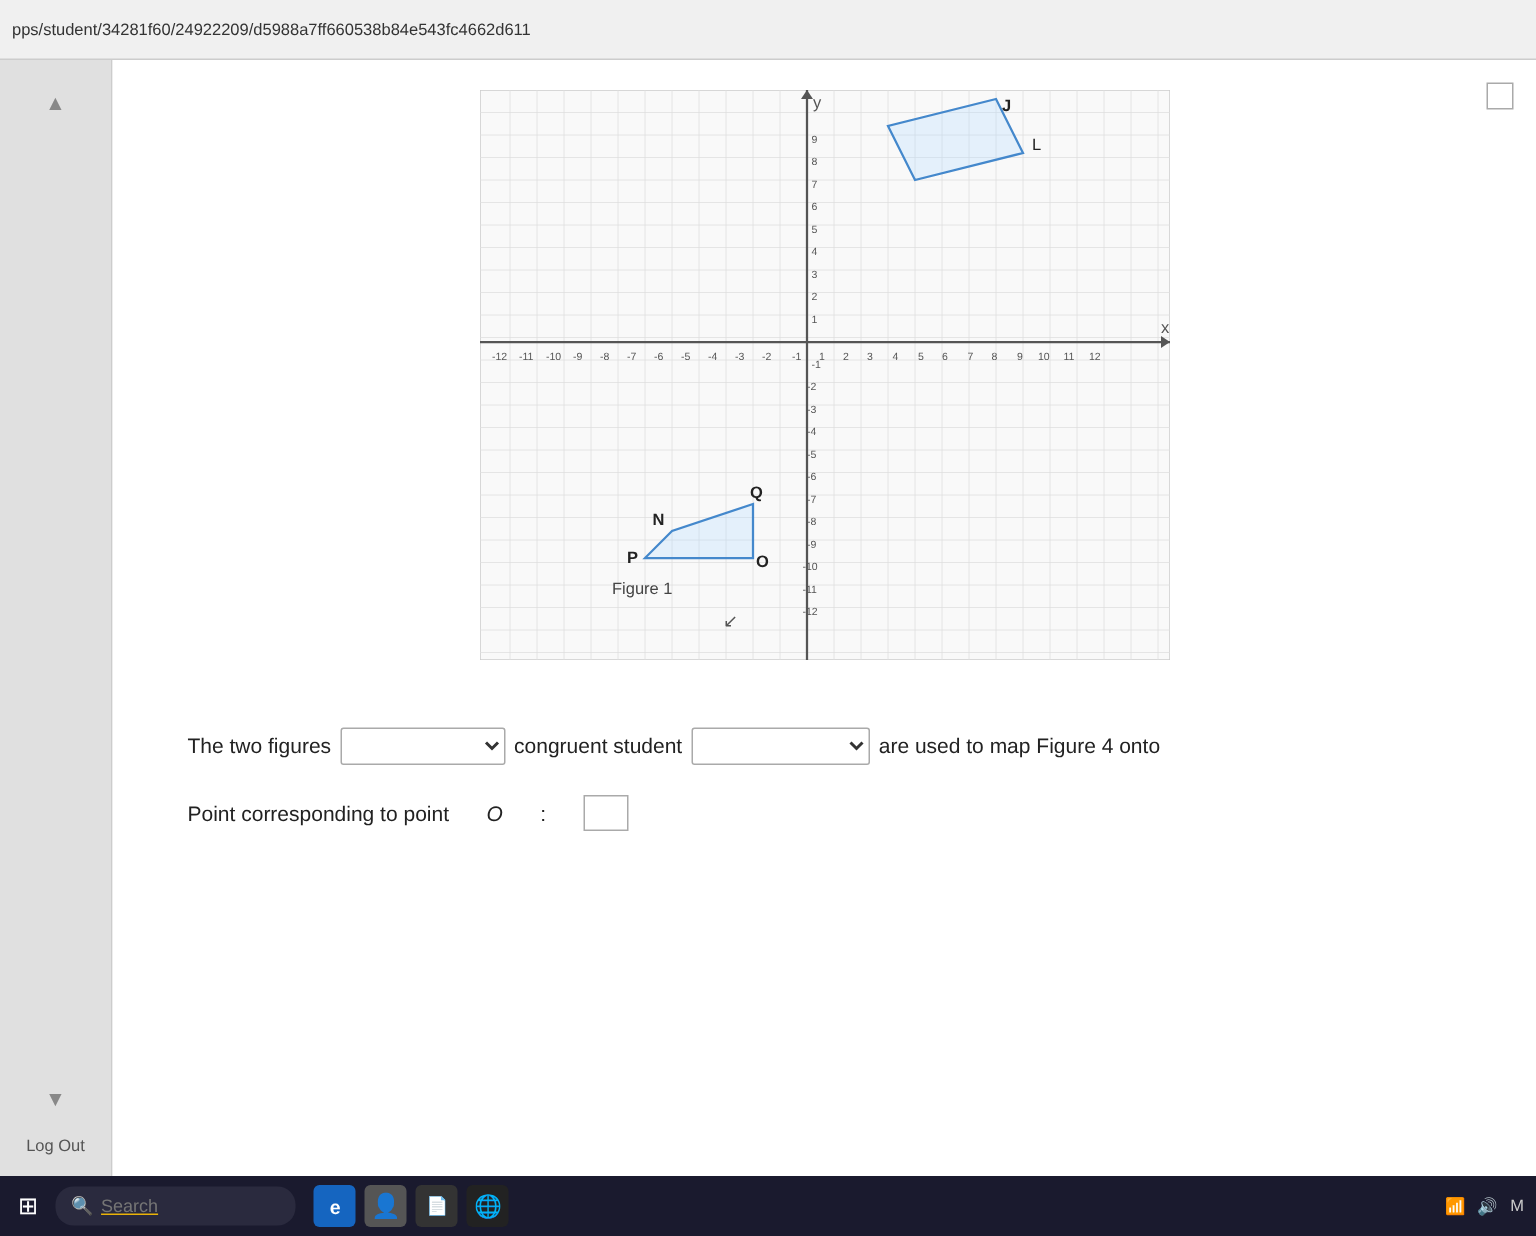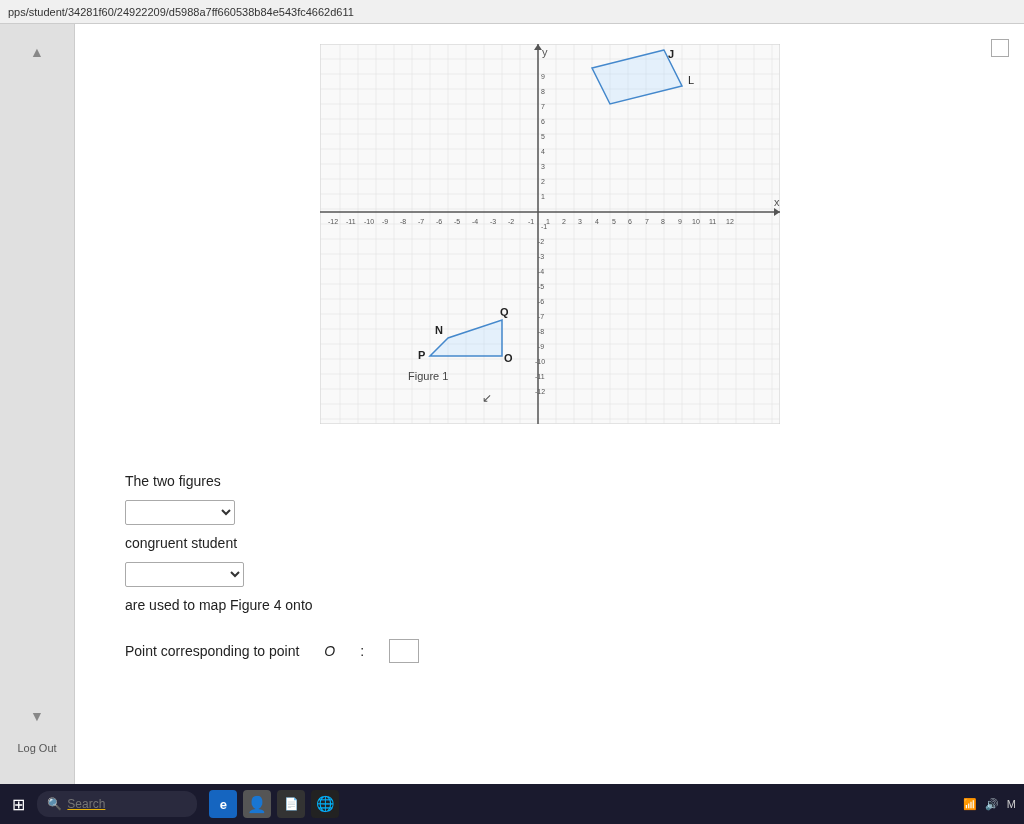--- a/index.html
+++ b/index.html
@@ -8,21 +8,21 @@
       font-family: Arial, sans-serif;
       width: 1024px;
       height: 824px;
       overflow: hidden;
       position: relative;
     }
 
     
     .url-bar {
       background: #f0f0f0;
-      height: 24px;
+      height: 40px;
       display: flex;
       align-items: center;
       padding: 0 8px;
       font-size: 11px;
       color: #333;
       border-bottom: 1px solid #ccc;
     }
 
     
     .main-container {
@@ -93,28 +93,27 @@
 
     .answer-title {
       font-weight: bold;
       font-size: 15px;
       margin-bottom: 15px;
       color: #222;
     }
 
     .answer-row {
       display: flex;
-      align-items: flex-start;
+      align-items: flex-end;
       flex-wrap: wrap;
       gap: 6px;
       font-size: 14px;
       color: #222;
       margin-bottom: 12px;
       line-height: 1.8;
-      flex-direction: column;
     }
 
     .answer-row span {
       font-size: 14px;
     }
 
     select.answer-dropdown {
       border: 1px solid #aaa;
       background: #fff;
       padding: 3px 20px 3px 6px;

